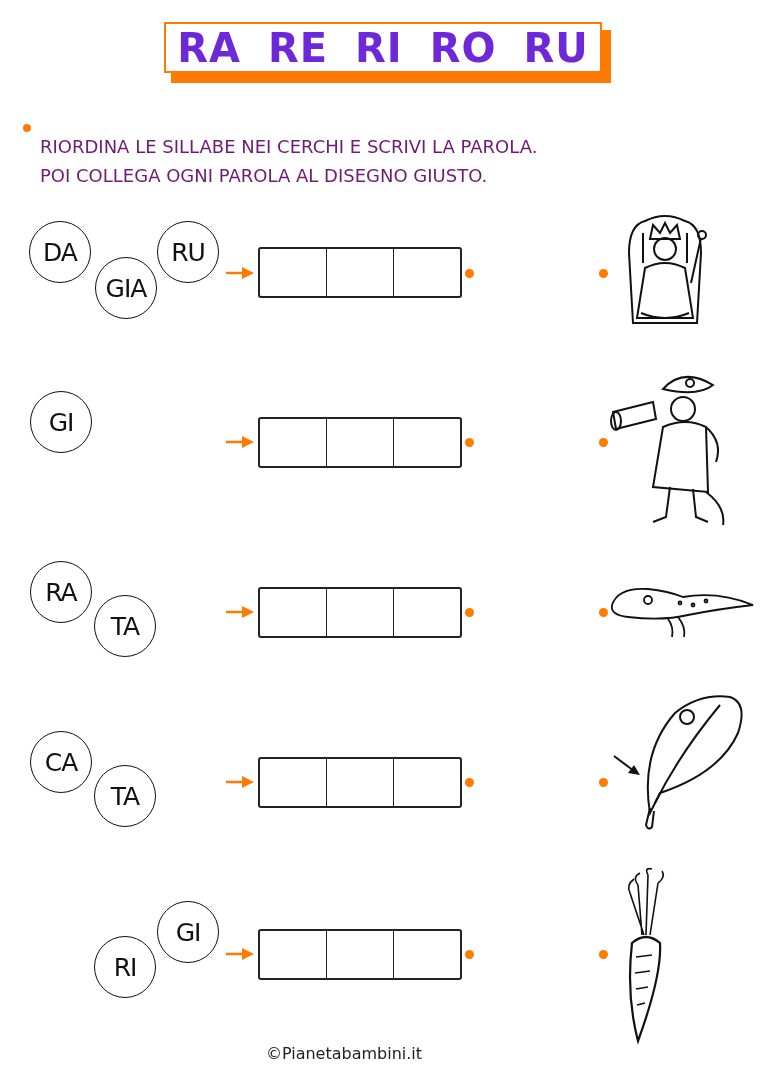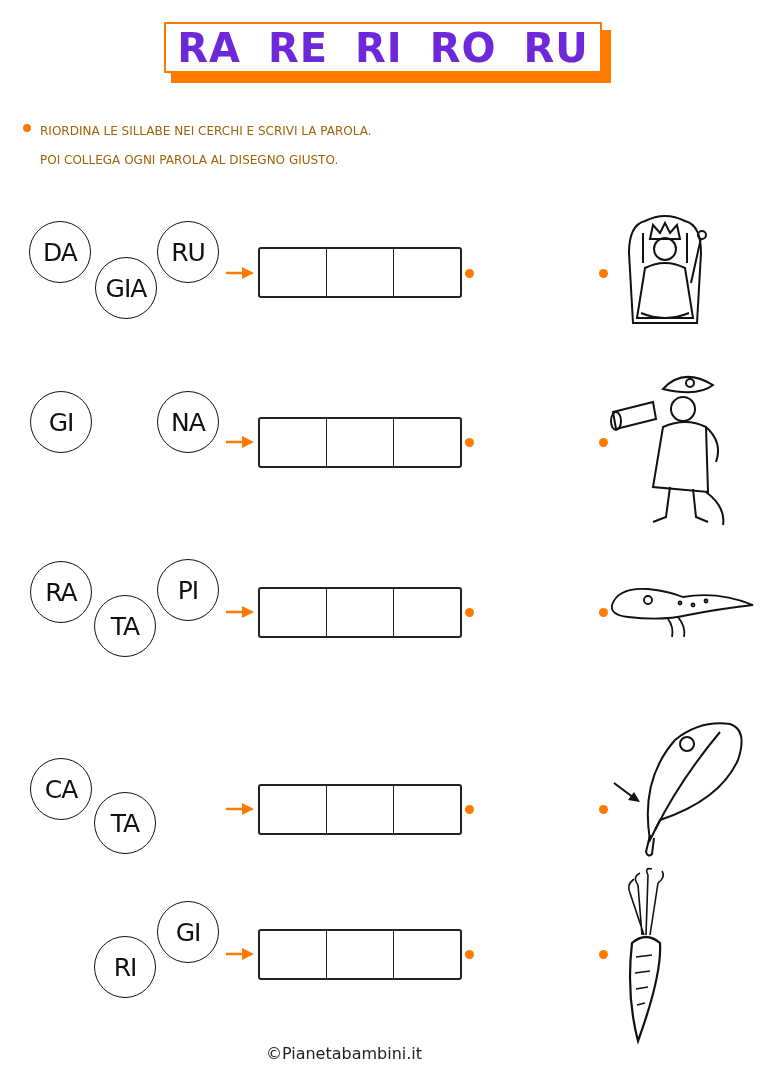--- a/index.html
+++ b/index.html
@@ -1,20 +1,20 @@
 <!DOCTYPE html>
 <html><head>
 <meta charset="utf-8">
 <style>
   html, body { margin:0; padding:0; background:#fff; }
   body { width:768px; height:1086px; position:relative; overflow:hidden; font-family:"DejaVu Sans", sans-serif; color:#111; }
   .title-shadow { position:absolute; left:171px; top:30px; width:440px; height:53px; background:#FF7A00; }
   .title-box { position:absolute; left:164px; top:22px; width:438px; height:51px; background:#fff; border:2px solid #FF7A00; box-sizing:border-box; display:flex; align-items:center; justify-content:center; }
   .title-text { color:#6d28d9; font-weight:bold; font-size:40px; letter-spacing:1px; word-spacing:12px; font-family:"DejaVu Sans", sans-serif; }
-  .instr { position:absolute; left:40px; top:117px; font-size:12px; line-height:29px; color:#a16207; }
+  .instr { position:absolute; left:40px; top:132px; font-size:18px; line-height:29px; color:#701a75; }
   .bullet { position:absolute; left:23px; top:124px; width:8px; height:8px; border-radius:50%; background:#FF7A00; }
   .row { position:absolute; left:0; width:732px; height:120px; }
   .circle { position:absolute; width:62px; height:62px; border:1.6px solid #111; border-radius:50%; background:#fff; box-sizing:border-box; display:flex; align-items:center; justify-content:center; font-size:25px; font-family:"DejaVu Sans", sans-serif; letter-spacing:-1px; }
   .arrow { position:absolute; width:28px; height:14px; }
   .answer-box { position:absolute; left:258px; width:204px; height:51px; border:2px solid #222; border-radius:3px; box-sizing:border-box; display:flex; }
   .cell { flex:1; border-right:1.6px solid #222; }
   .cell:last-child { border-right:none; }
   .dot { position:absolute; width:9px; height:9px; border-radius:50%; background:#FF7A00; }
   .pic { position:absolute; }
   .footer { position:absolute; top:1044px; left:0; width:688px; text-align:center; font-size:16px; color:#222; }
@@ -57,21 +57,20 @@
       <path d="M22 105 L30 55 Q50 45 70 55 L78 105 Z"></path>
       <path d="M26 100 Q50 110 74 100"></path>
       <path d="M86 25 L76 70"></path>
       <circle cx="87" cy="22" r="4"></circle>
     </g>
   </svg>
 </div>
 
 <div class="row" style="top:383px;">
   <div class="circle" style="left:30px; top:8px;">GI</div>
-  <div class="circle" style="left:157px; top:8px;">NA</div>
   <svg class="arrow" style="left:226px; top:52px;" viewBox="0 0 28 14">
       <line x1="0" y1="7" x2="22" y2="7" stroke="#FF7A00" stroke-width="2.5"></line>
       <polygon points="16,1 28,7 16,13" fill="#FF7A00"></polygon>
     </svg>
   <div class="answer-box" style="top:34px;">
     <div class="cell"></div>
     <div class="cell"></div>
     <div class="cell"></div>
   </div>
   <div class="dot" style="left:465px; top:55px;"></div>
@@ -87,21 +86,20 @@
       <path d="M98 60 Q115 75 108 95"></path>
       <path d="M62 120 L58 150 L45 155 M85 122 L88 150 L100 155"></path>
       <path d="M98 125 Q118 140 115 158"></path>
     </g>
   </svg>
 </div>
 
 <div class="row" style="top:553px;">
   <div class="circle" style="left:30px; top:8px;">RA</div>
   <div class="circle" style="left:94px; top:42px;">TA</div>
-  <div class="circle" style="left:157px; top:6px;">PI</div>
   <svg class="arrow" style="left:226px; top:52px;" viewBox="0 0 28 14">
       <line x1="0" y1="7" x2="22" y2="7" stroke="#FF7A00" stroke-width="2.5"></line>
       <polygon points="16,1 28,7 16,13" fill="#FF7A00"></polygon>
     </svg>
   <div class="answer-box" style="top:34px;">
     <div class="cell"></div>
     <div class="cell"></div>
     <div class="cell"></div>
   </div>
   <div class="dot" style="left:465px; top:55px;"></div>
@@ -111,21 +109,21 @@
       <path d="M4 22 Q10 4 40 6 Q60 8 75 14 Q110 8 145 22 Q110 26 80 32 Q55 38 20 34 Q2 32 4 22 Z"></path>
       <circle cx="40" cy="17" r="4"></circle>
       <path d="M60 36 Q66 44 64 54 M70 34 Q78 44 76 54"></path>
       <circle cx="72" cy="20" r="1.5"></circle>
         <circle cx="85" cy="22" r="1.5"></circle>
         <circle cx="98" cy="18" r="1.5"></circle>
     </g>
   </svg>
 </div>
 
-<div class="row" style="top:750px;">
+<div class="row" style="top:723px;">
   <div class="circle" style="left:30px; top:8px;">CA</div>
   <div class="circle" style="left:94px; top:42px;">TA</div>
   <svg class="arrow" style="left:226px; top:52px;" viewBox="0 0 28 14">
       <line x1="0" y1="7" x2="22" y2="7" stroke="#FF7A00" stroke-width="2.5"></line>
       <polygon points="16,1 28,7 16,13" fill="#FF7A00"></polygon>
     </svg>
   <div class="answer-box" style="top:34px;">
     <div class="cell"></div>
     <div class="cell"></div>
     <div class="cell"></div>

